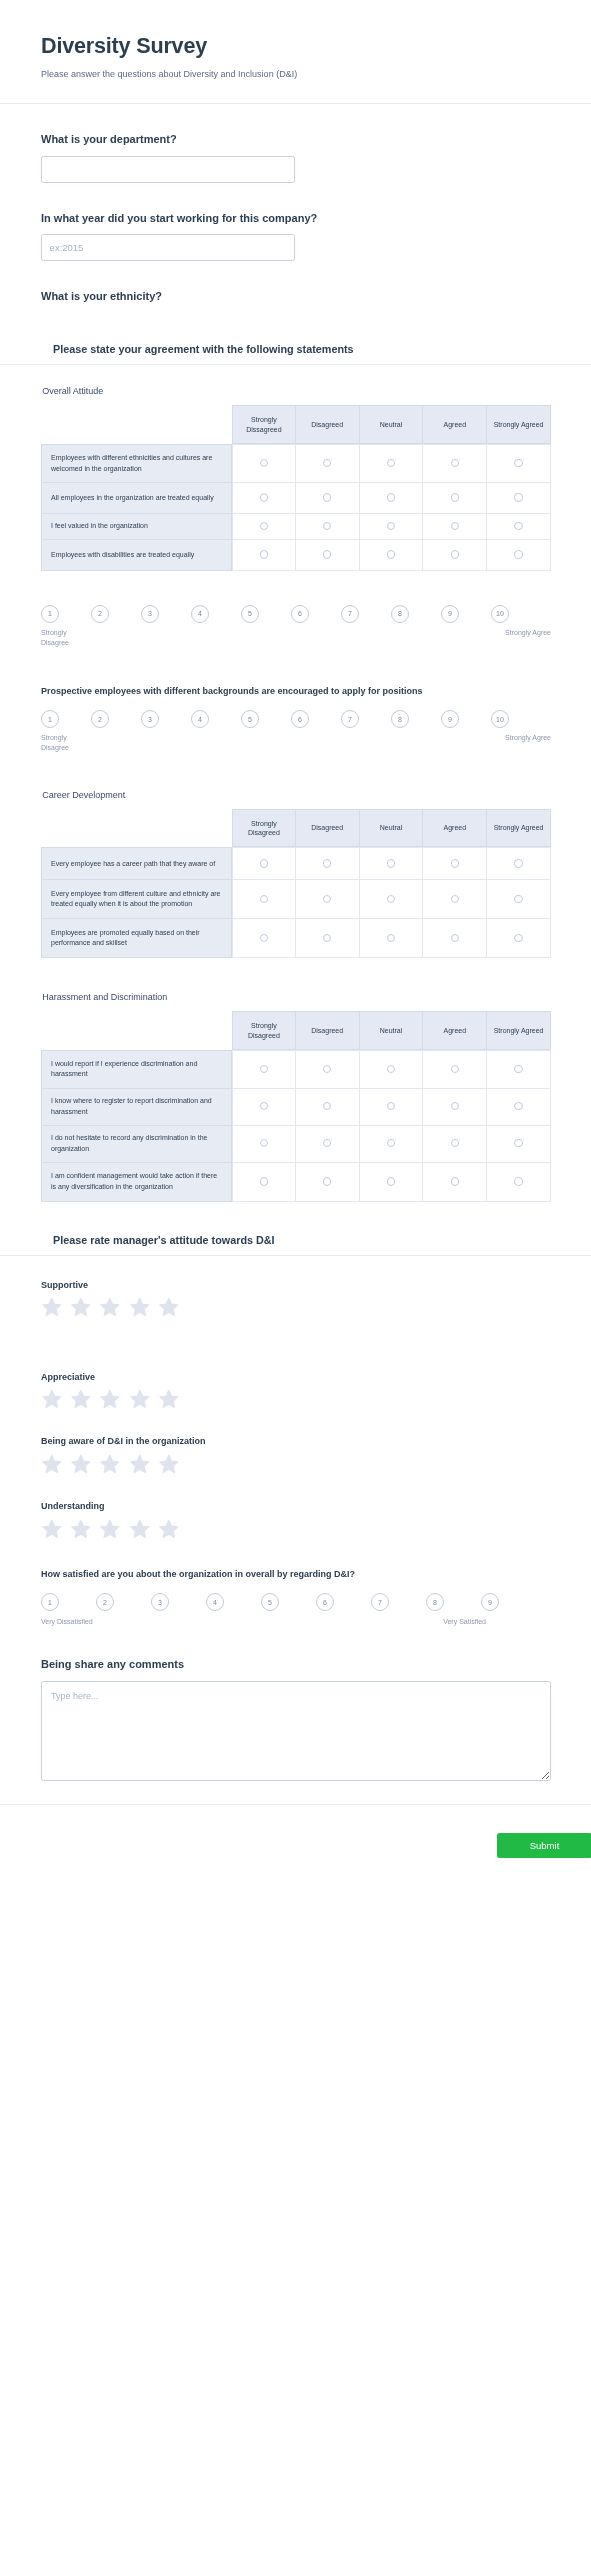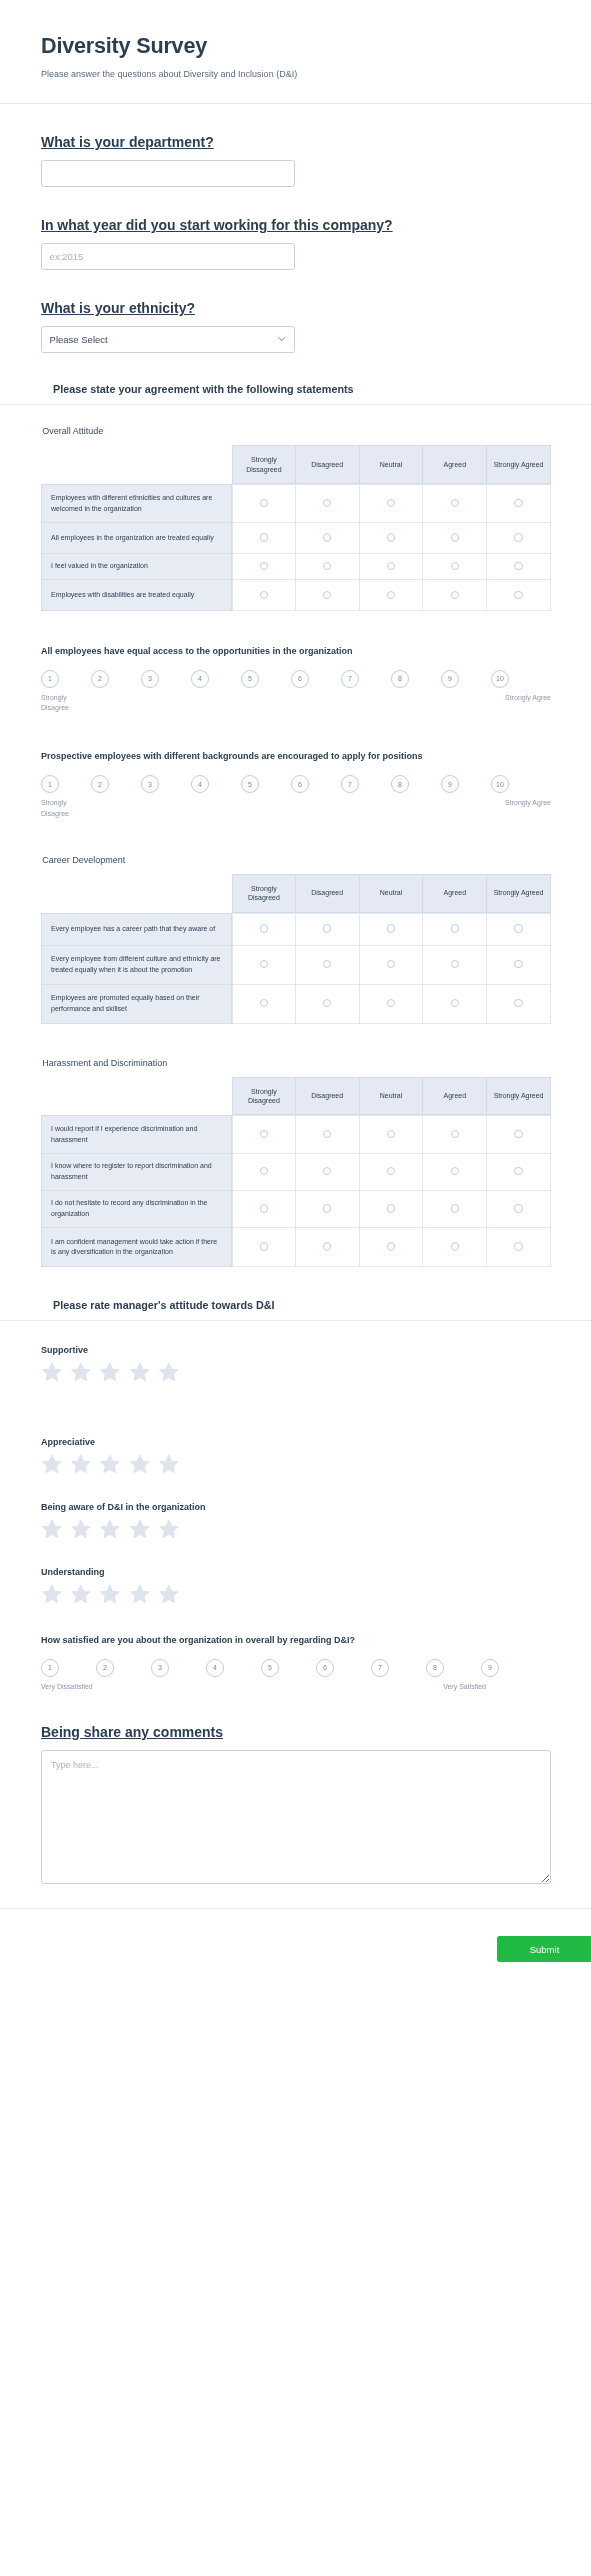--- a/index.html
+++ b/index.html
@@ -19,22 +19,22 @@
     font-size: 21.6px; font-weight: 700; color:#2c3e50;
     letter-spacing:-0.2px; margin:0 0 9px 0; line-height:1.15;
   }
   .form-subtitle { font-size: 9px; color:#5c6b82; margin:0; line-height:1.4; }
   .rule { height:0.6px; background:#e4e8ef; width:100%; }
 
   
   .qblock { padding: 0 41px; }
   .q-spacer-lg { height: 28px; }
   .q-label {
-    font-size: 14px; font-weight: 700; color:#2c3e50;
-    margin: 0 0 7.6px 0; line-height:1.45;text-decoration:underline;
+    font-size: 11px; font-weight: 700; color:#2c3e50;
+    margin: 0 0 7.6px 0; line-height:1.45;
   }
 
   input.txt, select.sel {
     width: 254px; height: 27px;
     border:0.6px solid #c9d1e0; border-radius:2.5px;
     background:#fff; padding: 0 7.6px;
     font-family: "Liberation Sans", sans-serif;
     font-size:9.5px; color:#2c3e50; outline:none;
   }
   input.txt::placeholder { color:#a9b3c6; }
@@ -123,21 +123,21 @@
   .end-lbl.right { text-align:right; }
 
   
   .star-label { font-size:9px; font-weight:700; color:#2c3e50; margin:0 0 6.4px 0; }
   .stars { display:flex; gap:7.6px; }
   .star { width:21.6px; height:21.6px; cursor:pointer; }
   .star svg { display:block; width:21.6px; height:21.6px; }
 
   
   textarea.comments {
-    width: 510px; height: 134px;
+    width: 510px; height: 100px;
     border:0.6px solid #c9d1e0; border-radius:2.5px;
     padding: 9px; font-size:9px; color:#2c3e50;
     font-family:"Liberation Sans", sans-serif;
     resize: vertical; outline:none; background:#fff;
   }
   textarea.comments::placeholder { color:#a9b3c6; }
 
   
   .footer-rule { height:0.6px; background:#e4e8ef; margin-top: 21.6px; }
   .footer { display:flex; justify-content:flex-end; padding: 28px 0 34px 0; }
@@ -166,30 +166,20 @@
 
   <div class="q-spacer-lg"></div>
   <div class="qblock">
     <div class="q-label">In what year did you start working for this company?</div>
     <input class="txt" type="text" placeholder="ex:2015" style="">
   </div>
 
   <div class="q-spacer-lg"></div>
   <div class="qblock">
     <div class="q-label">What is your ethnicity?</div>
-    <div class="select-wrap">
-      <select class="sel">
-        <option>Please Select</option>
-      </select>
-      <span class="chev">
-        <svg viewBox="0 0 12 12">
-            <path d="M1.5 4 L6 8.5 L10.5 4" fill="none" stroke="#5c6b82" stroke-width="1.4" stroke-linecap="round" stroke-linejoin="round"></path>
-          </svg>
-      </span>
-    </div>
   </div>
 
   <div style="height:30.5px"></div>
   <div class="section-head">
     <div class="section-title">Please state your agreement with the following statements</div>
   </div>
   <div class="section-rule"></div>
 
   <div style="height:21.6px"></div>
   <div class="matrix-wrap">
@@ -245,21 +235,20 @@
           <td class="opt"><span class="radio"></span></td>
           <td class="opt"><span class="radio"></span></td>
           <td class="opt"><span class="radio"></span></td>
         </tr>
       </tbody>
     </table>
   </div>
 
   <div style="height:34px"></div>
   <div class="qblock">
-    <div class="scale-q">All employees have equal access to the opportunities in the organization</div>
     <div class="scale-row">
       <div class="scale-item">
           <div class="circle">1</div>
         </div>
       <div class="scale-item">
           <div class="circle">2</div>
         </div>
       <div class="scale-item">
           <div class="circle">3</div>
         </div>

